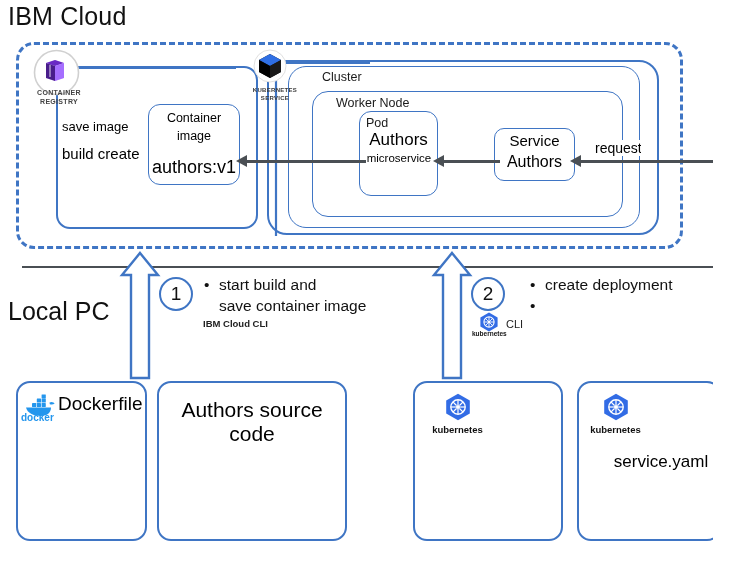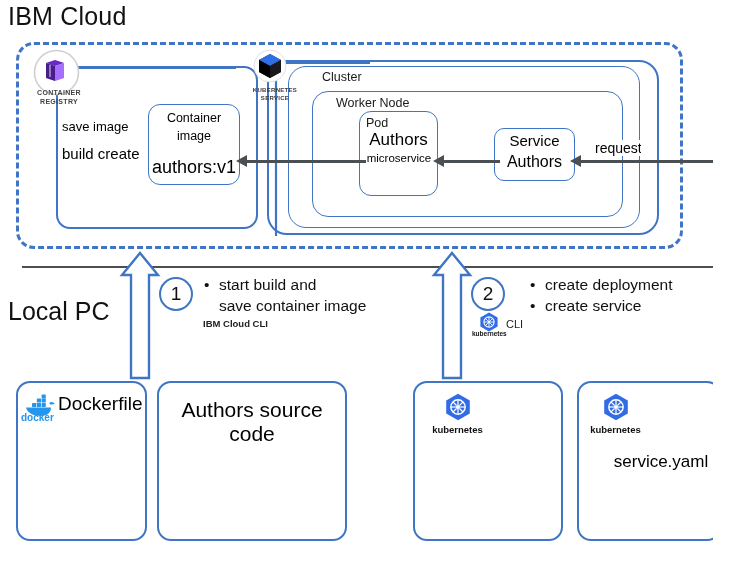--- a/index.html
+++ b/index.html
@@ -290,21 +290,20 @@
   <div class="abs" id="ibm-cli-label">IBM Cloud CLI</div>
 
   <div class="abs step-circle" id="step2-circle">2</div>
   <div class="abs bullet-list" id="step2-bullets">
     <div class="bullet-row">
       <span class="bullet-dot">•</span>
       <span>create deployment</span>
     </div>
     <div class="bullet-row">
       <span class="bullet-dot">•</span>
-      <span>create service</span>
     </div>
   </div>
 
   <svg class="abs" style="left:479px; top:312px; width:20px; height:20px;">
     <path d="M 10 0.6 L 18.6 5.4 L 18.6 14.6 L 10 19.4 L 1.4 14.6 L 1.4 5.4 Z" fill="#326ce5"></path>
     <circle cx="10" cy="10" r="5.1" fill="none" stroke="#ffffff" stroke-width="1.1"></circle>
     <circle cx="10" cy="10" r="1.5" fill="#ffffff"></circle>
     <g stroke="#ffffff" stroke-width="0.9">
       <path d="M 10 5 L 10 8.6"></path>
       <path d="M 10 11.4 L 10 15"></path>

